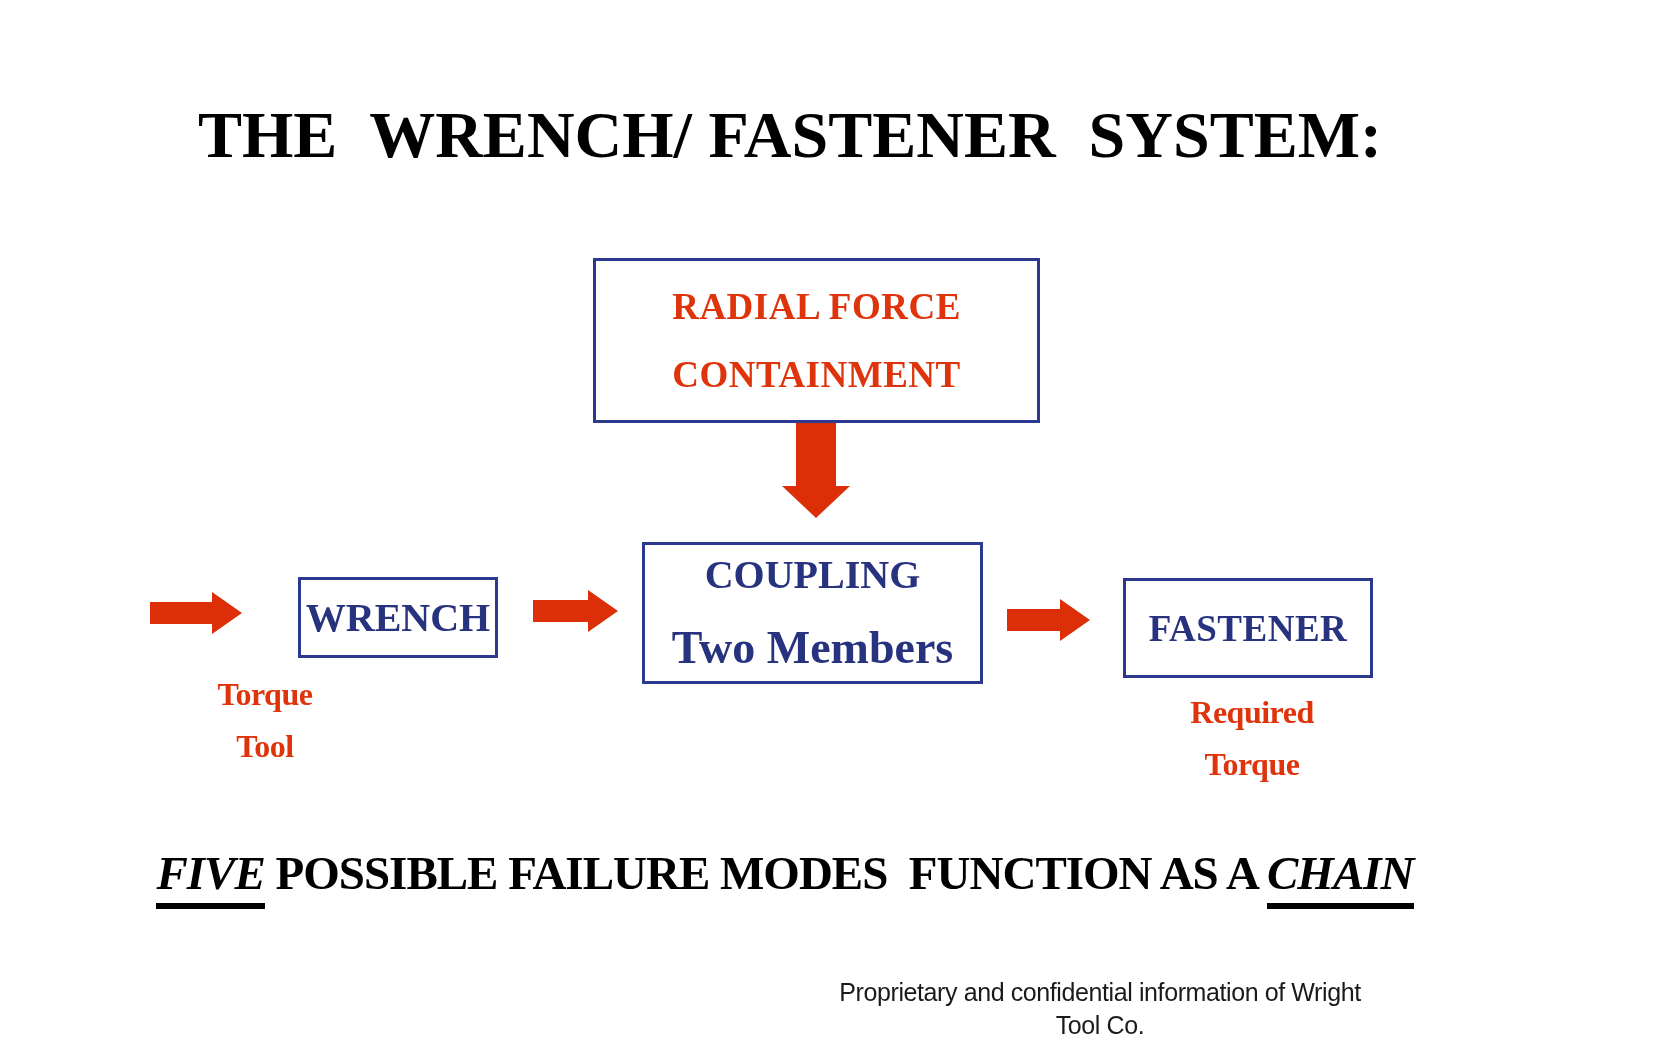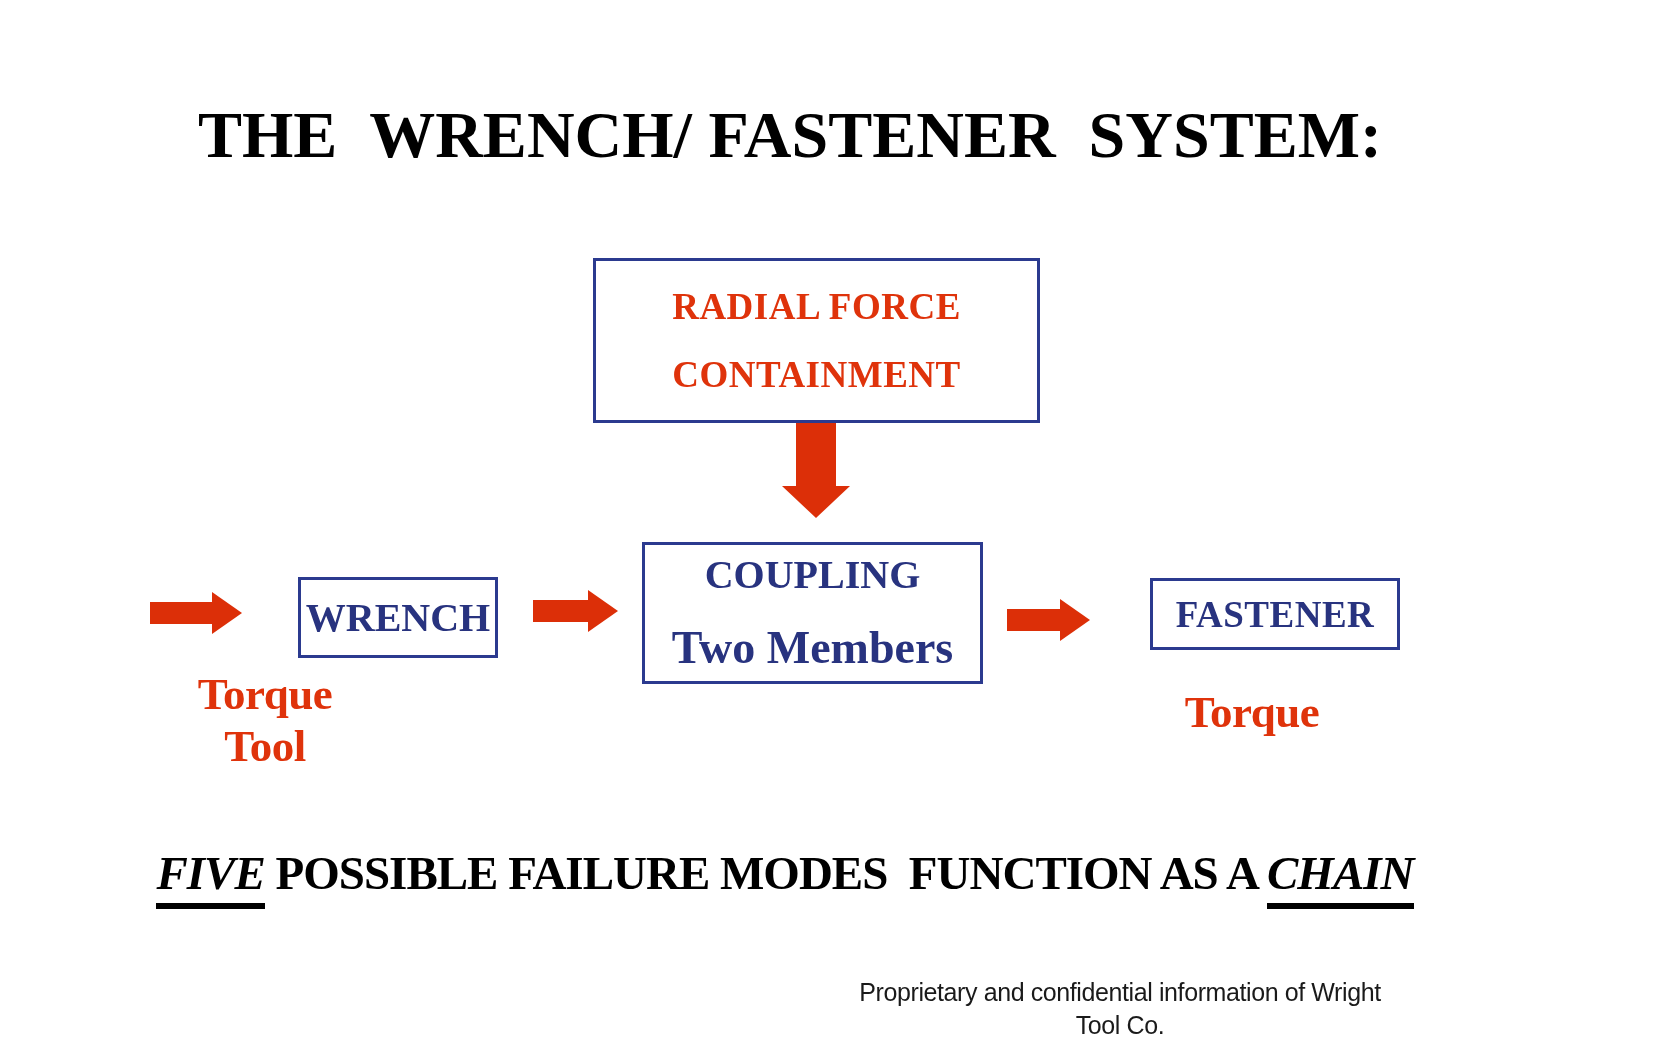--- a/index.html
+++ b/index.html
@@ -28,26 +28,26 @@
   }
   .box-radial{left:593px;top:258px;width:447px;height:165px;}
   .box-radial .l1,.box-radial .l2{
     font-weight:bold;font-size:37px;line-height:46px;color:#DF330B;letter-spacing:0.5px;
   }
   .box-wrench{left:298px;top:577px;width:200px;height:81px;}
   .box-wrench .l1{font-weight:bold;font-size:40px;color:#28337F;}
   .box-coupling{left:642px;top:542px;width:341px;height:142px;}
   .box-coupling .l1{font-weight:bold;font-size:40px;line-height:48px;color:#28337F;}
   .box-coupling .l2{font-weight:bold;font-size:46px;line-height:54px;color:#28337F;}
-  .box-fastener{left:1150px;top:578px;width:250px;height:72px;text-align:center;}
+  .box-fastener{left:1123px;top:578px;width:250px;height:100px;text-align:center;}
   .box-fastener .l1{font-weight:bold;font-size:37px;color:#28337F;letter-spacing:0.5px;}
   
   .redlabel{
     position:absolute;text-align:center;
-    font-weight:bold;font-size:45px;line-height:52px;
+    font-weight:bold;font-size:32px;line-height:52px;
     color:#DF330B;letter-spacing:-0.5px;
   }
   .lbl-torque-input{left:150px;top:668px;width:230px;}
   .lbl-required-torque{left:1127px;top:686px;width:250px;}
   
   .arrow-right{position:absolute;display:flex;align-items:center;height:42px;}
   .arrow-right .shaft{height:22px;background:#DC2F08;}
   .arrow-right .head{
     width:0;height:0;
     border-top:21px solid transparent;
@@ -77,21 +77,21 @@
     color:#000000;letter-spacing:-1px;
   }
   .bottom-line .u{
     display:inline-block;
     border-bottom:6px solid #000000;
     padding-bottom:2px;
     font-style:italic;
   }
   
   .footer{
-    position:absolute;left:800px;top:976px;width:640px;
+    position:absolute;left:780px;top:976px;width:640px;
     text-align:center;
     font-family:"Liberation Sans","DejaVu Sans",sans-serif;
     font-size:25px;line-height:33px;color:#1a1a1a;
     letter-spacing:-0.4px;
   }
 </style>
 </head>
 <body>
 
 <div class="slide">
@@ -135,20 +135,21 @@
   <div class="dbox box-fastener">
     <div class="l1">FASTENER</div>
   </div>
 
   <div class="redlabel lbl-torque-input">
     <div>Torque</div>
     <div>Tool</div>
   </div>
 
   <div class="redlabel lbl-required-torque">
+    <div>Required</div>
     <div>Torque</div>
   </div>
 
   <div class="bottom-line"><span class="u">FIVE</span><span> POSSIBLE FAILURE MODES  FUNCTION AS A </span><span class="u">CHAIN</span></div>
 
   <div class="footer">
     <div>Proprietary and confidential information of Wright</div>
     <div>Tool Co.</div>
   </div>
 

